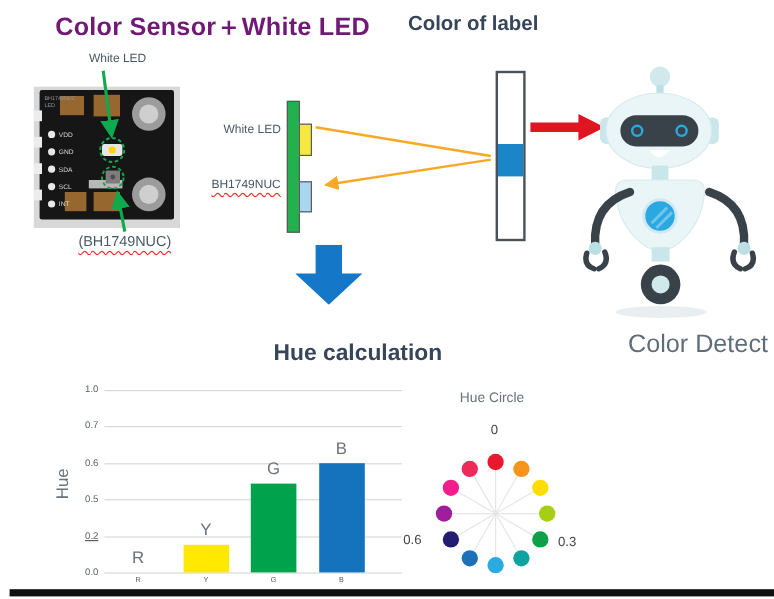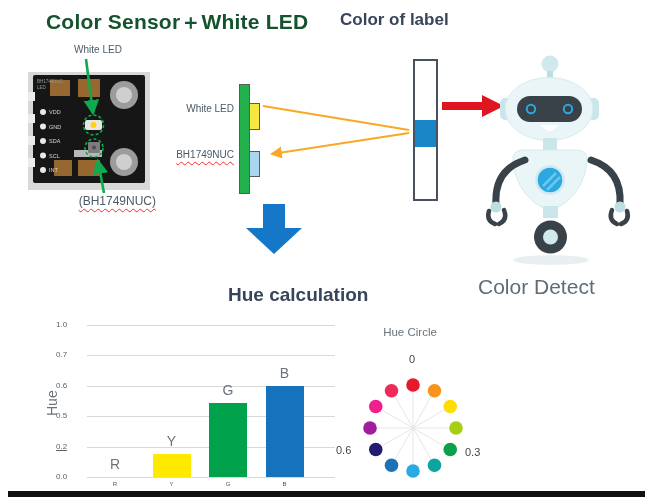--- a/index.html
+++ b/index.html
@@ -1,40 +1,40 @@
 <!DOCTYPE html>
 <html><head>
 <meta charset="utf-8">
 <style>
   * { margin:0; padding:0; box-sizing:border-box; }
   html,body { background:#fff; }
   body { font-family:"Liberation Sans", sans-serif; color:#3a4a5c; }
   .canvas { position:relative; width:645px; height:499px; background:#fff; overflow:hidden; }
   .abs { position:absolute; }
-  .title-main { left:46px; top:8px; font-size:21px; font-weight:bold; color:#14532d; letter-spacing:0.2px; }
+  .title-main { left:46px; top:8px; font-size:21px; font-weight:bold; color:#701a75; letter-spacing:0.2px; }
   .title-col { left:340px; top:10px; font-size:17px; font-weight:bold; color:#36455a; }
   .title-hue { left:228px; top:284px; font-size:19px; font-weight:bold; color:#36455a; }
-  .caption-detect { left:478px; top:275px; width:162px; text-align:left; font-size:21px; color:#5f6d79; }
+  .caption-detect { left:478px; top:275px; width:162px; text-align:right; font-size:21px; color:#5f6d79; }
   .callout { font-size:10px; color:#4a5a66; }
   .squiggle { text-decoration:underline wavy #ff2a2a; text-decoration-thickness:1px; text-underline-offset:3px; }
   .photo-label-top { left:58px; top:44px; width:80px; text-align:center; }
-  .photo-label-bot { left:52px; top:194px; width:104px; text-align:right; font-size:12px; }
+  .photo-label-bot { left:52px; top:194px; width:104px; text-align:center; font-size:12px; }
   .mid-led { left:158px; top:103px; width:76px; text-align:right; }
   .mid-sensor { left:156px; top:149px; width:78px; text-align:right; }
   .green-board { left:239px; top:84px; width:11px; height:110px; background:#22b14c; border:1.5px solid #5a5a5a; }
   .led-chip { left:249px; top:103px; width:11px; height:27px; background:#f7e841; border:1.5px solid #5a5a5a; }
   .sensor-chip { left:249px; top:151px; width:11px; height:26px; background:#a9d7f2; border:1.5px solid #5a5a5a; }
   .strip { left:413px; top:59px; width:25px; height:142px; background:#fff; border:2px solid #49525c; }
   .strip-blue { position:absolute; left:0; top:59px; width:100%; height:27px; background:#1a86c8; }
   .overlay { left:0; top:0; pointer-events:none; }
   .bottom-bar { left:8px; top:491px; width:637px; height:6px; background:#101010; }
   
   #bar-chart { left:40px; top:318px; width:310px; height:180px; }
   .gridline { position:absolute; height:1px; background:#d9d9d9; }
-  .ytick { position:absolute; width:26px; font-size:8px; color:#5a626a; }
+  .ytick { position:absolute; width:26px; text-align:right; font-size:8px; color:#5a626a; }
   .bar { position:absolute; }
   .bar-label { position:absolute; width:30px; text-align:center; font-size:14px; color:#6a737c; }
   .xtick { position:absolute; width:24px; text-align:center; font-size:6px; color:#555; }
   .ylabel { left:44px; top:388px; width:16px; font-size:14px; color:#6a737c;
             transform:rotate(-90deg); transform-origin:center; white-space:nowrap;
             height:40px; line-height:40px; text-align:center; }
   
   #hue-circle { left:330px; top:325px; width:170px; height:165px; }
   .hue-title { left:325px; top:326px; width:170px; text-align:center; font-size:11.5px; color:#6a737c; }
   .hue-lab { font-size:11px; color:#464646; }

